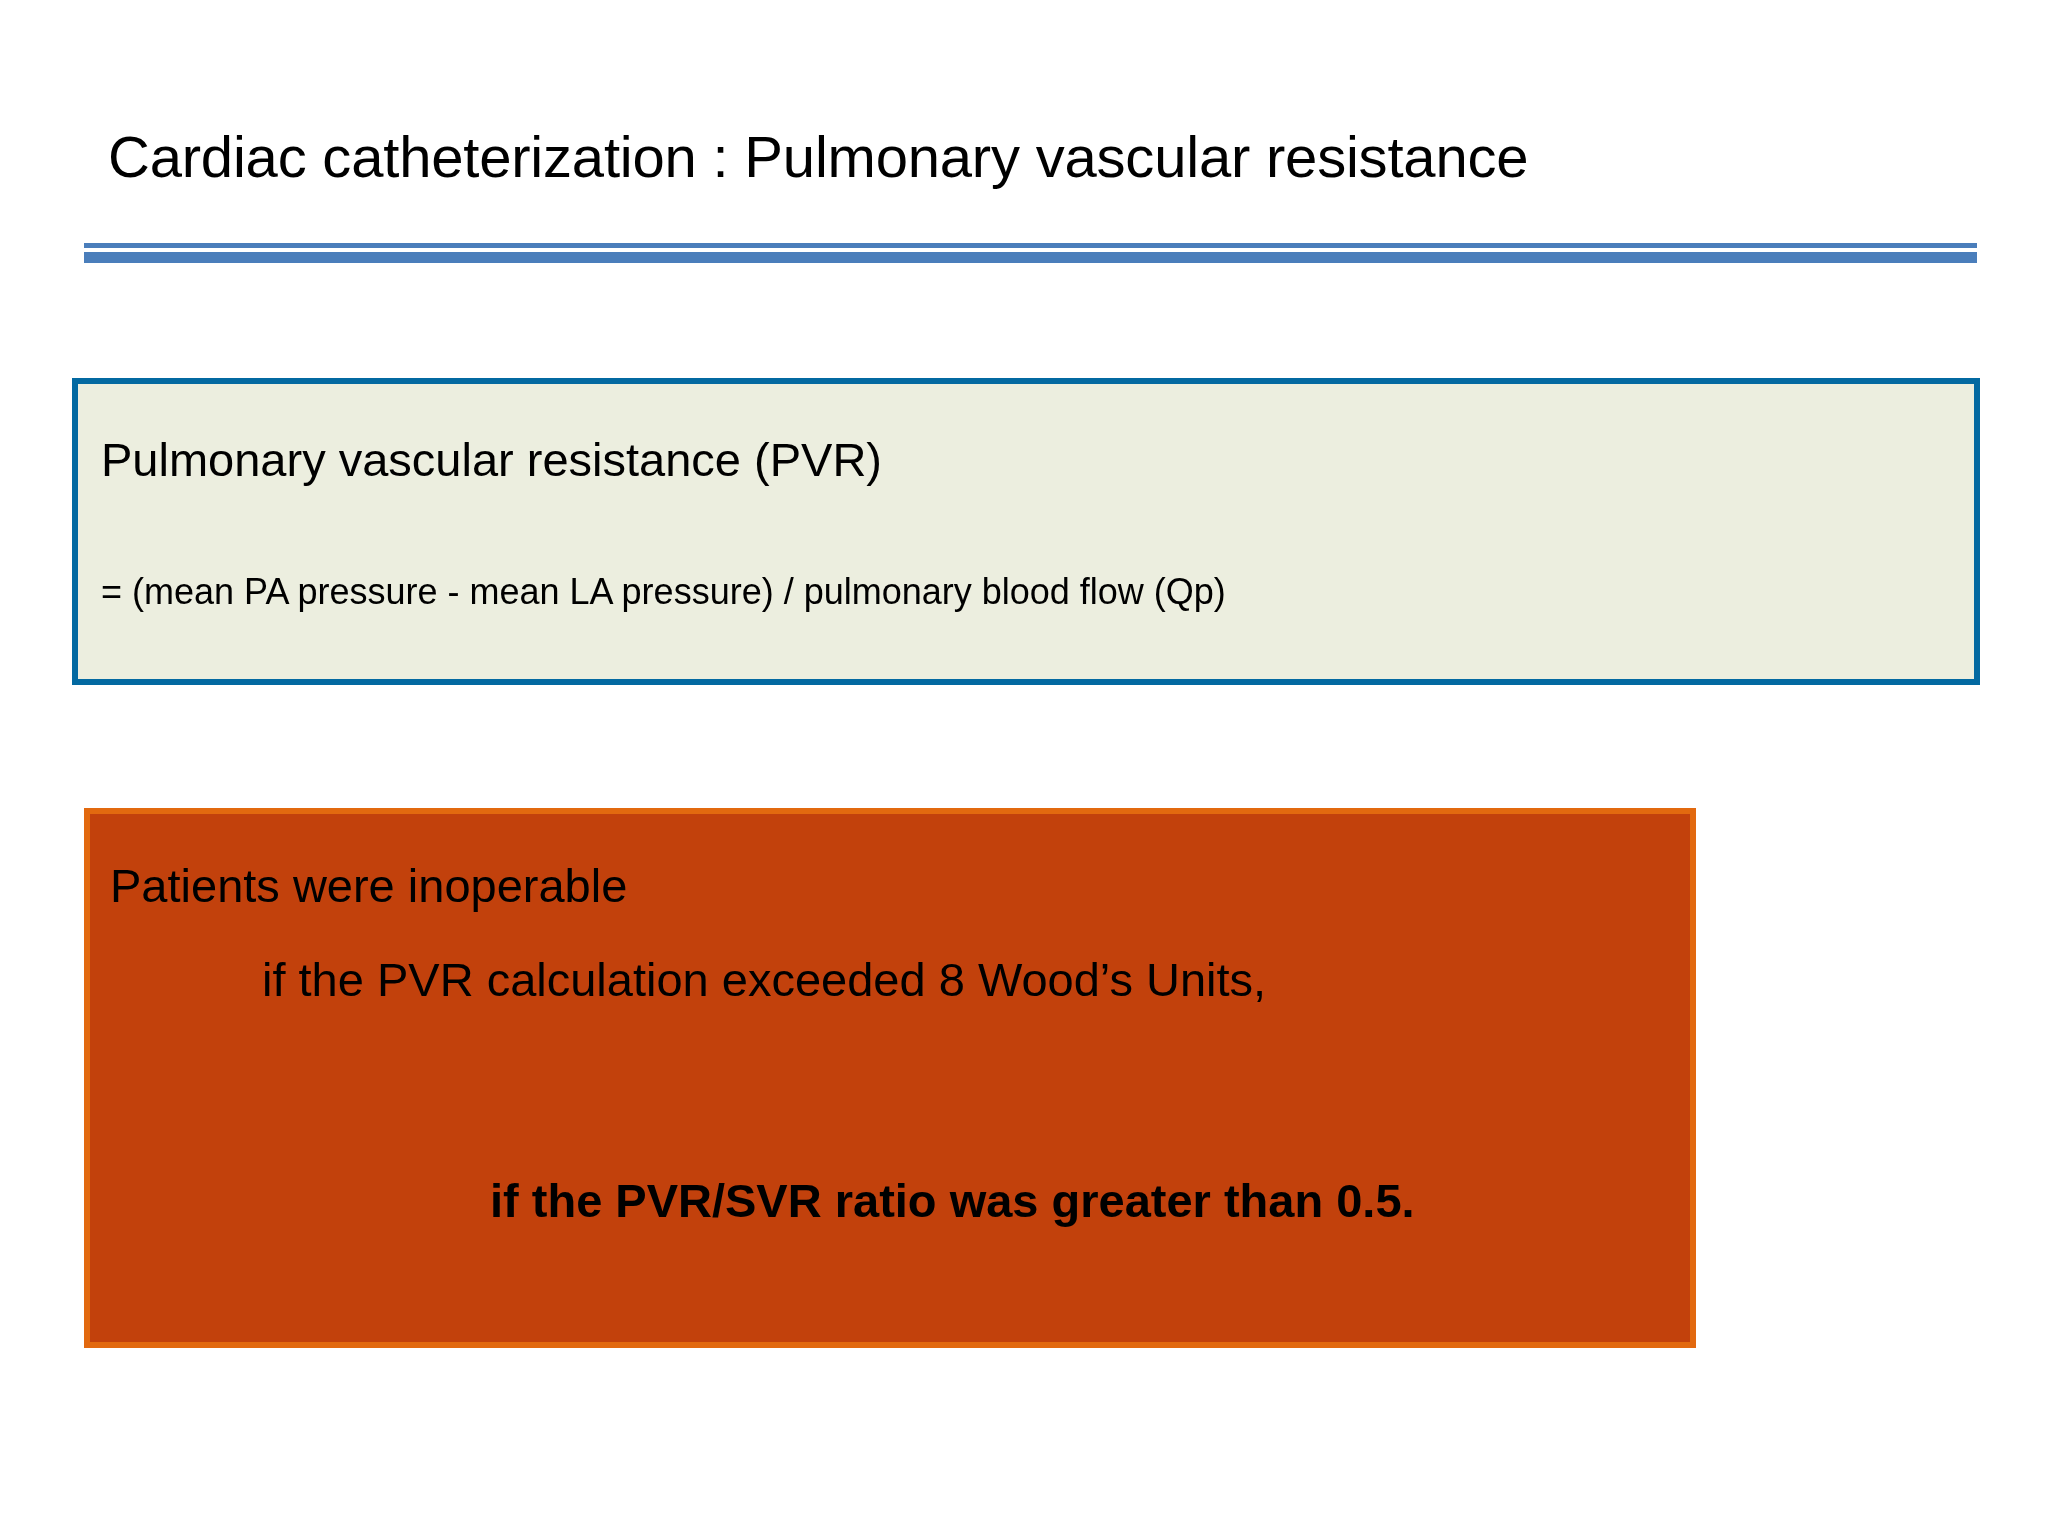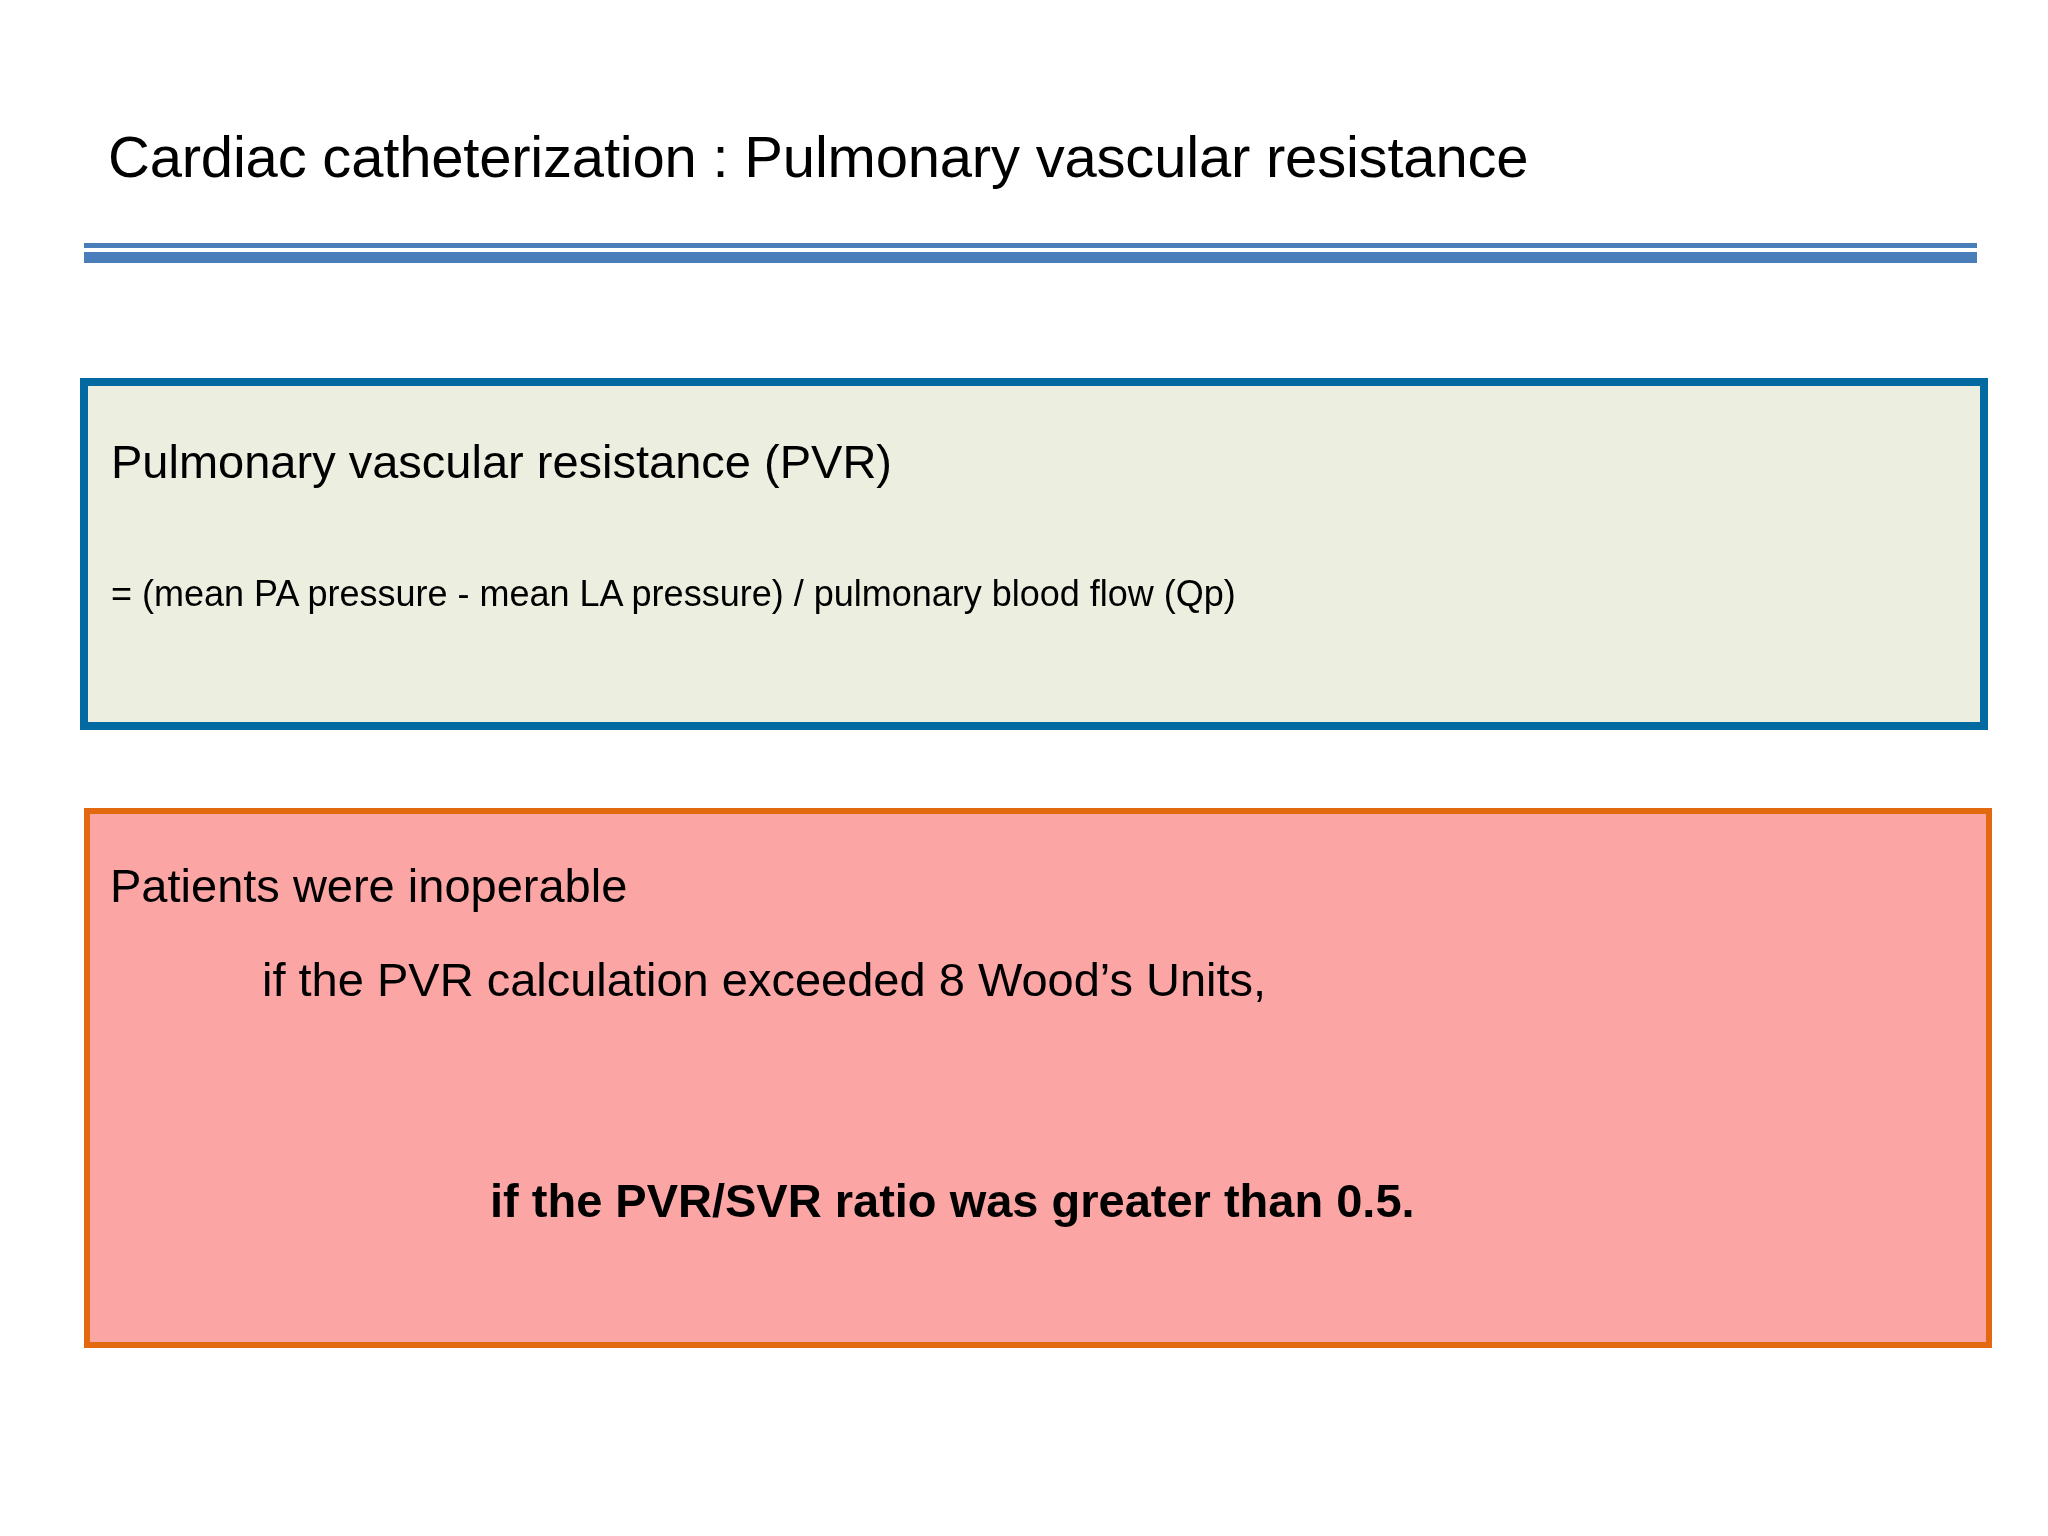--- a/index.html
+++ b/index.html
@@ -67,27 +67,27 @@
     position: absolute;
     left: 0; top: 9px;
     width: 100%;
     height: 11px;
     background: #4a7ebb;
   }
 
   
   .box-definition {
     position: absolute;
-    left: 80px;
+    left: 72px;
     top: 378px;
     width: 1908px;
-    height: 352px;
+    height: 307px;
     box-sizing: border-box;
     background: #eceedf;
-    border: 8px solid #0369a1;
+    border: 6px solid #0369a1;
   }
   .box-definition .line-a {
     position: absolute;
     left: 23px;
     top: 52px;
     font-size: 47px;
     line-height: 1.0;
     white-space: nowrap;
   }
   .box-definition .line-b {
@@ -97,24 +97,24 @@
     font-size: 36px;
     line-height: 1.0;
     white-space: nowrap;
   }
 
   
   .box-criteria {
     position: absolute;
     left: 84px;
     top: 808px;
-    width: 1908px;
+    width: 1612px;
     height: 540px;
     box-sizing: border-box;
-    background: #fca5a5;
+    background: #c2410c;
     border: 6px solid #e2690f;
   }
   .criteria-line {
     position: absolute;
     font-size: 47px;
     line-height: 1.0;
     white-space: nowrap;
     color: #000000;
   }
   .criteria-line.l0 { left: 20px;  top: 48px; }

